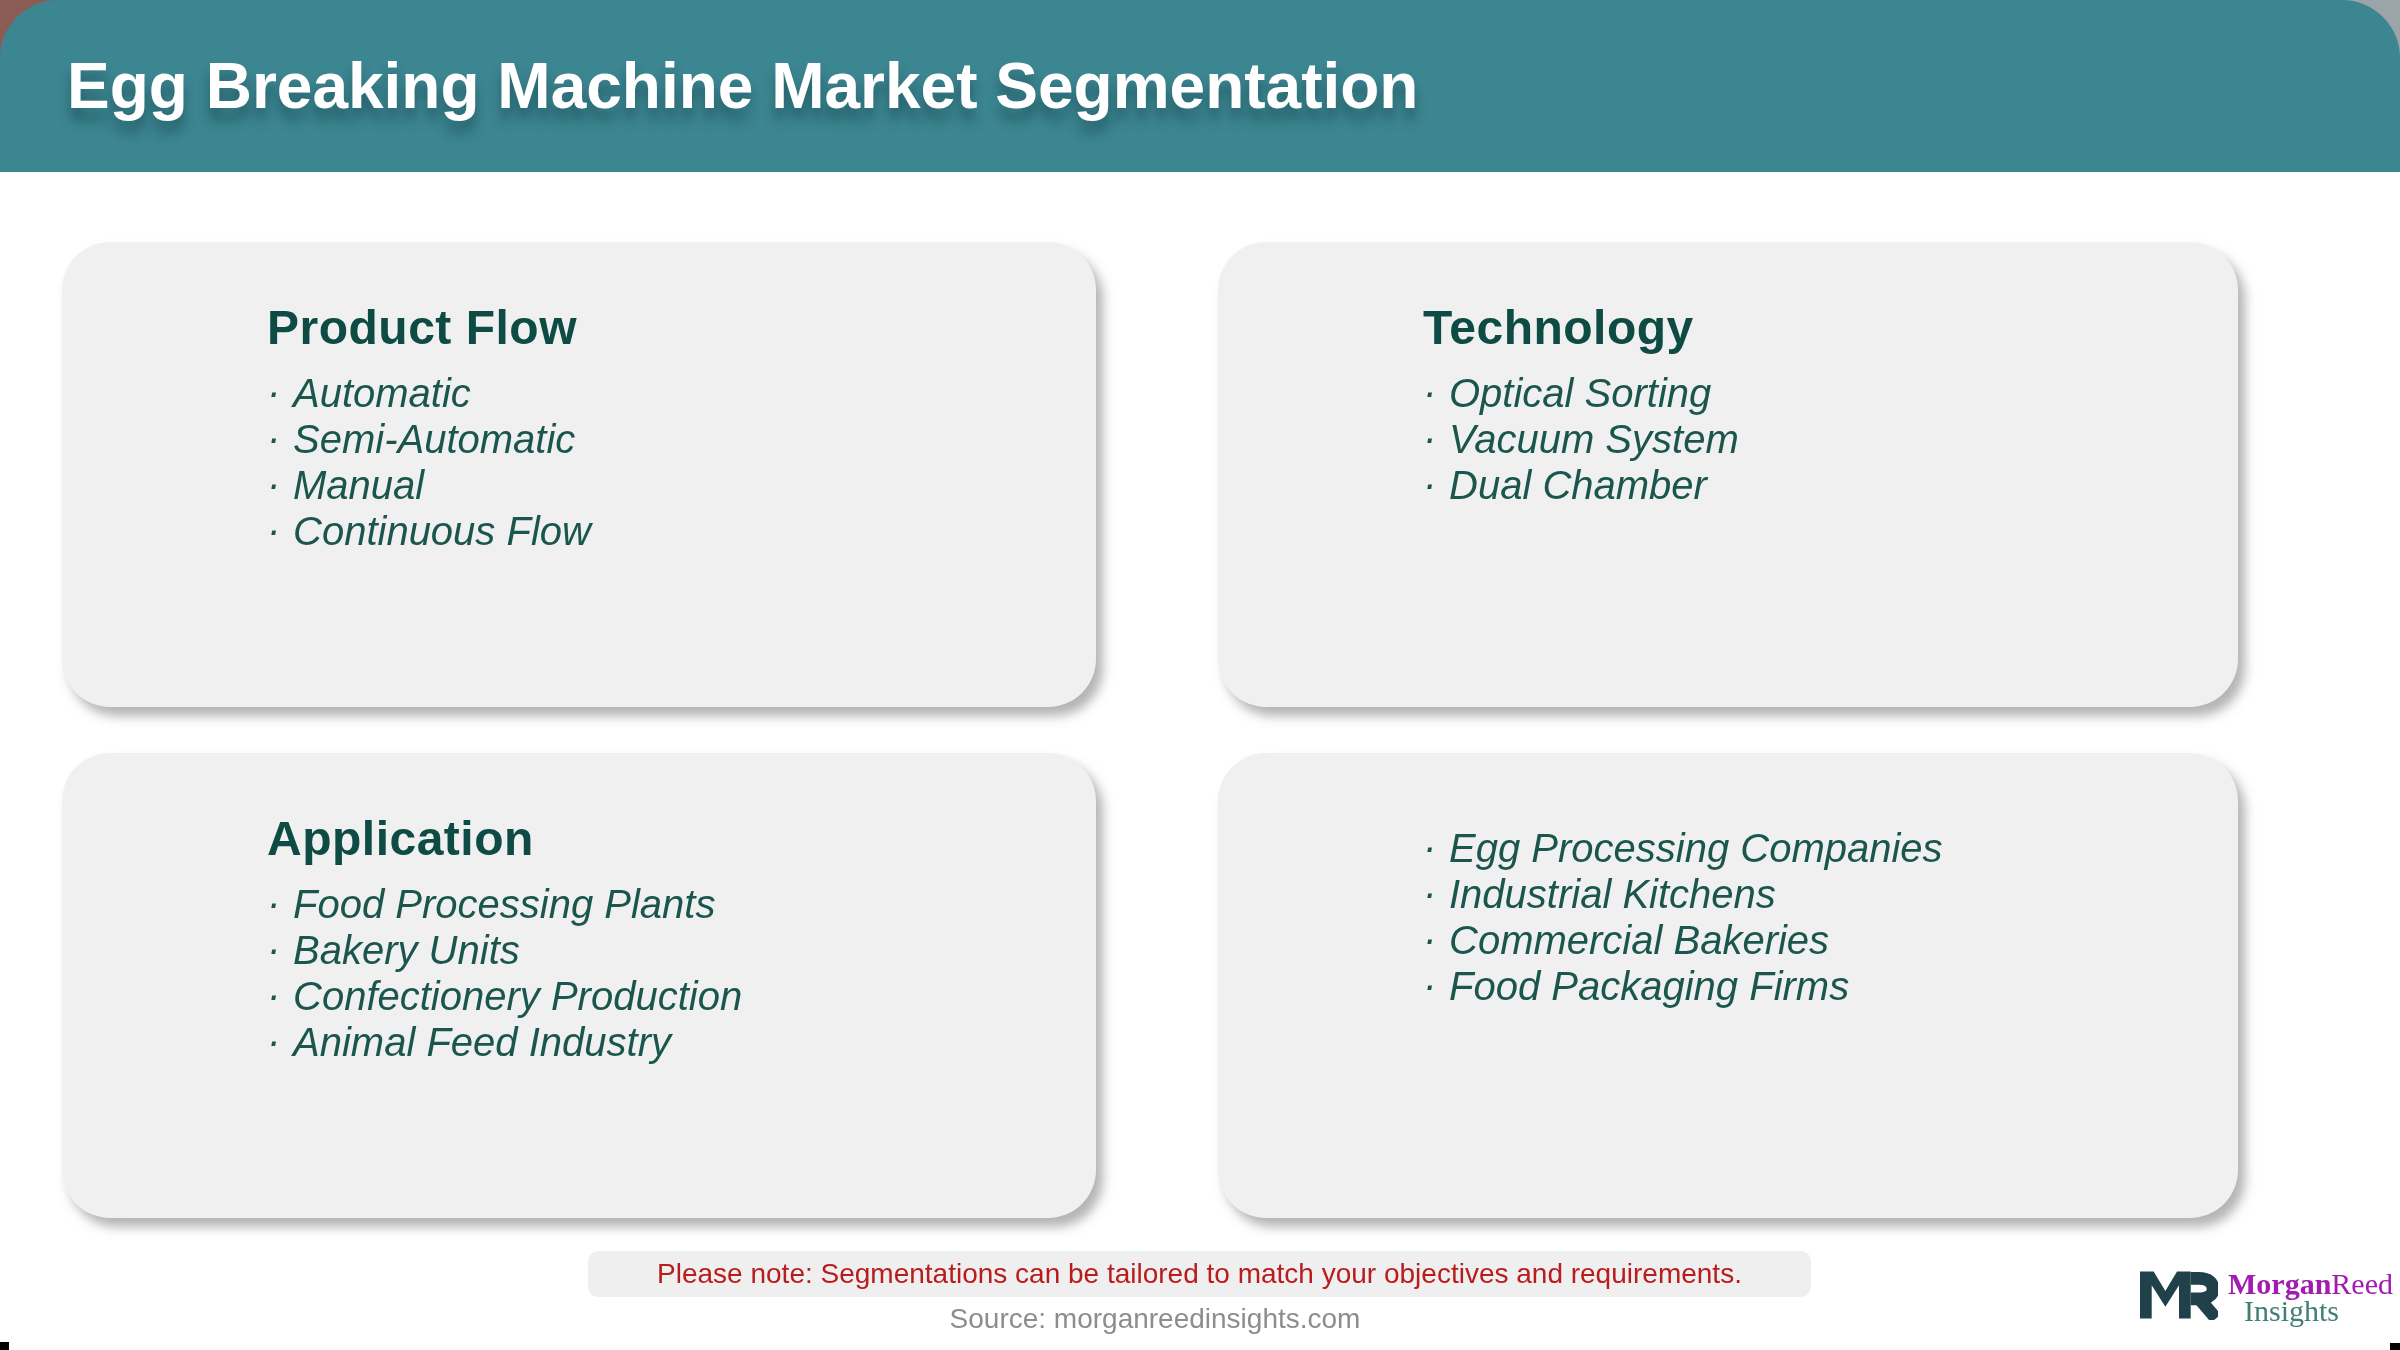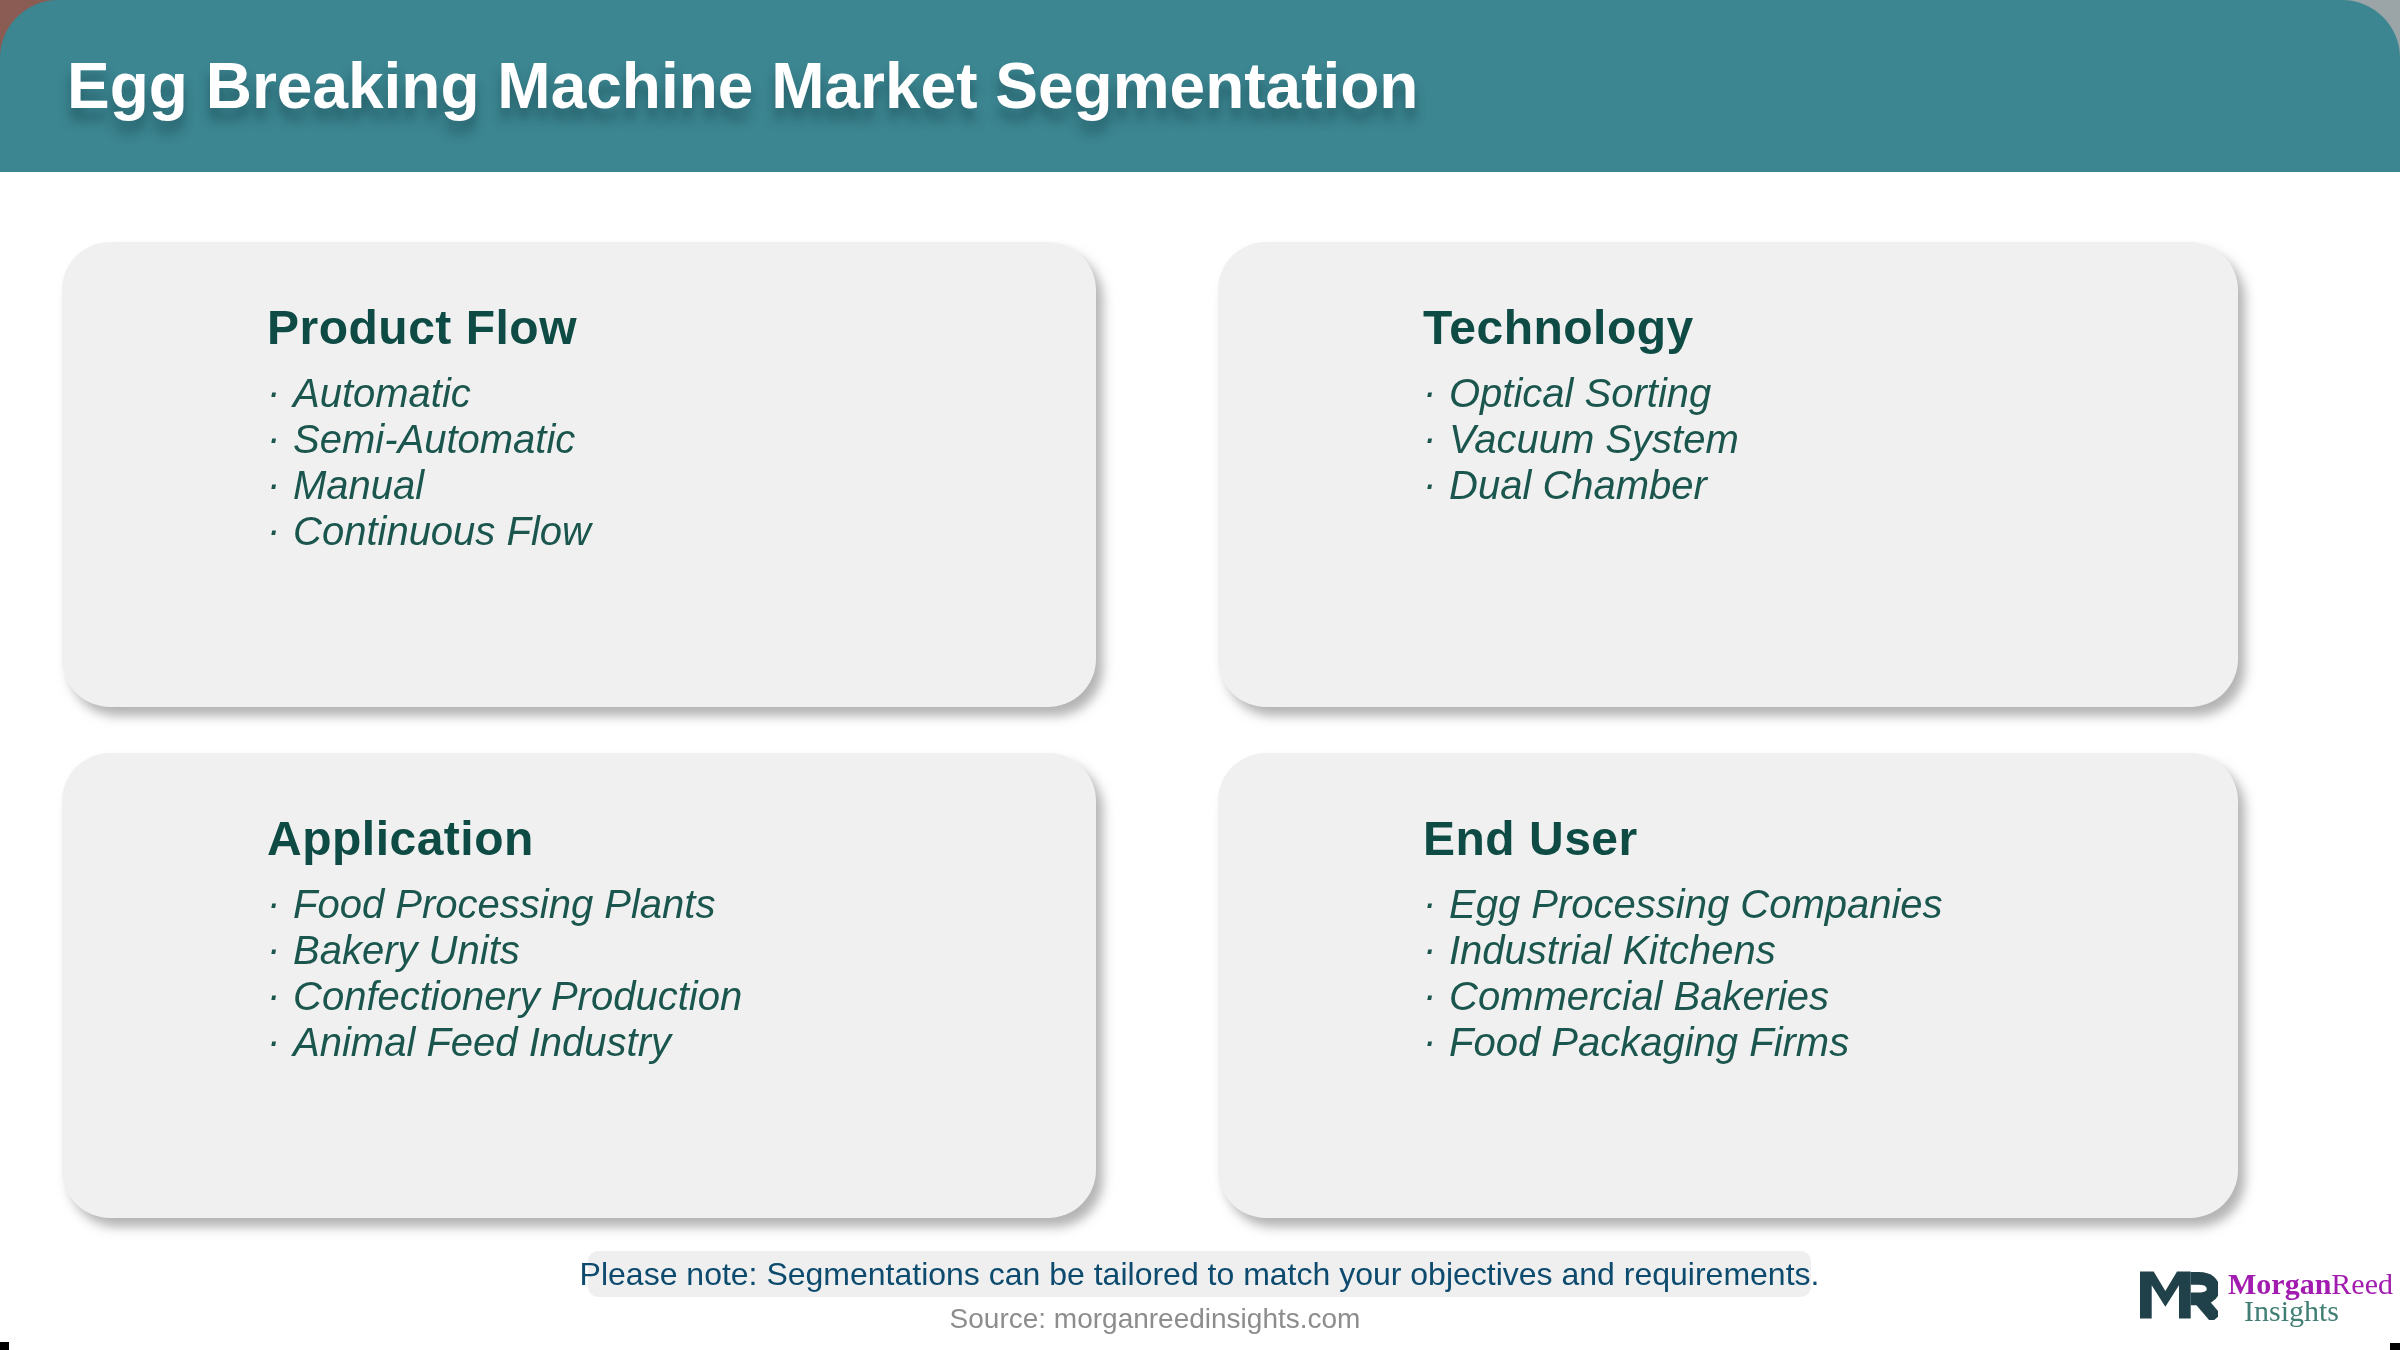--- a/index.html
+++ b/index.html
@@ -45,21 +45,21 @@
   .card li::before{
     content:"\00B7";
     position:absolute;left:0;top:-1px;color:#1a564d;
   }
 
   .note-pill{
     position:absolute;left:588px;top:1251px;width:1223px;height:46px;
     background:#efefef;border-radius:10px;
     display:flex;align-items:center;justify-content:center;z-index:2;
   }
-  .note-pill span{font-size:32px;color:#0c4a6e;white-space:nowrap;}
+  .note-pill span{font-size:28px;color:#b91c1c;white-space:nowrap;}
 
   .source{
     position:absolute;left:0;top:1303px;width:2310px;text-align:center;
     font-size:28px;color:#8d8d8d;z-index:2;
   }
 
   .logo{
     position:absolute;left:2140px;top:1270px;
     display:flex;align-items:flex-start;z-index:2;
   }
@@ -105,21 +105,20 @@
   <h2>Application</h2>
   <ul>
     <li>Food Processing Plants</li>
     <li>Bakery Units</li>
     <li>Confectionery Production</li>
     <li>Animal Feed Industry</li>
   </ul>
 </section>
 
 <section class="card card-3">
-  <h2>End User</h2>
   <ul>
     <li>Egg Processing Companies</li>
     <li>Industrial Kitchens</li>
     <li>Commercial Bakeries</li>
     <li>Food Packaging Firms</li>
   </ul>
 </section>
 
 <div class="note-pill">
   <span>Please note: Segmentations can be tailored to match your objectives and requirements.</span>

